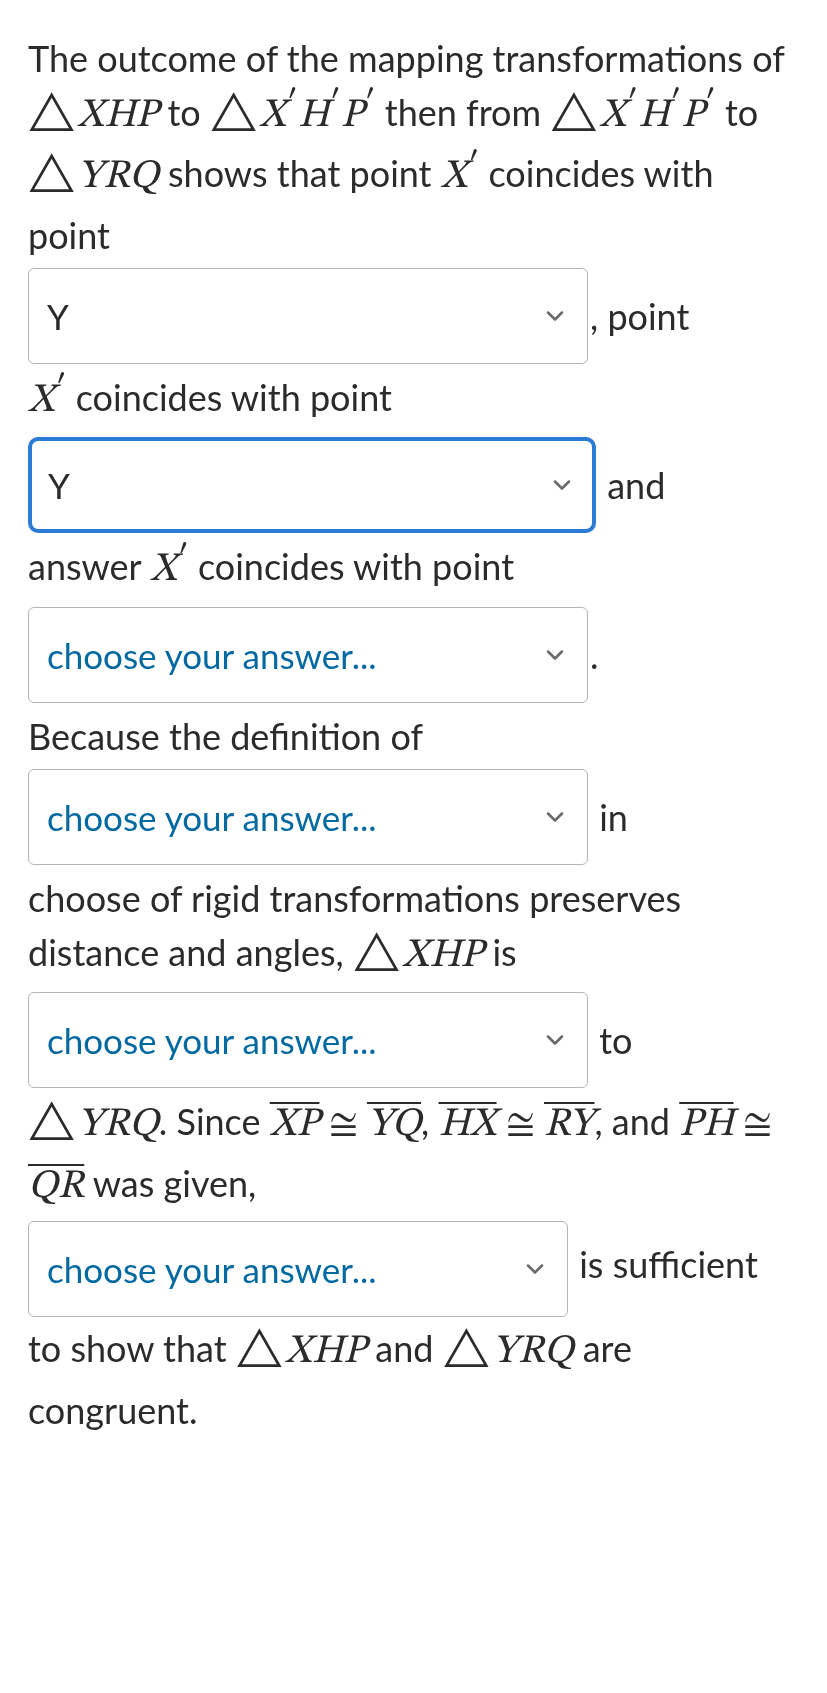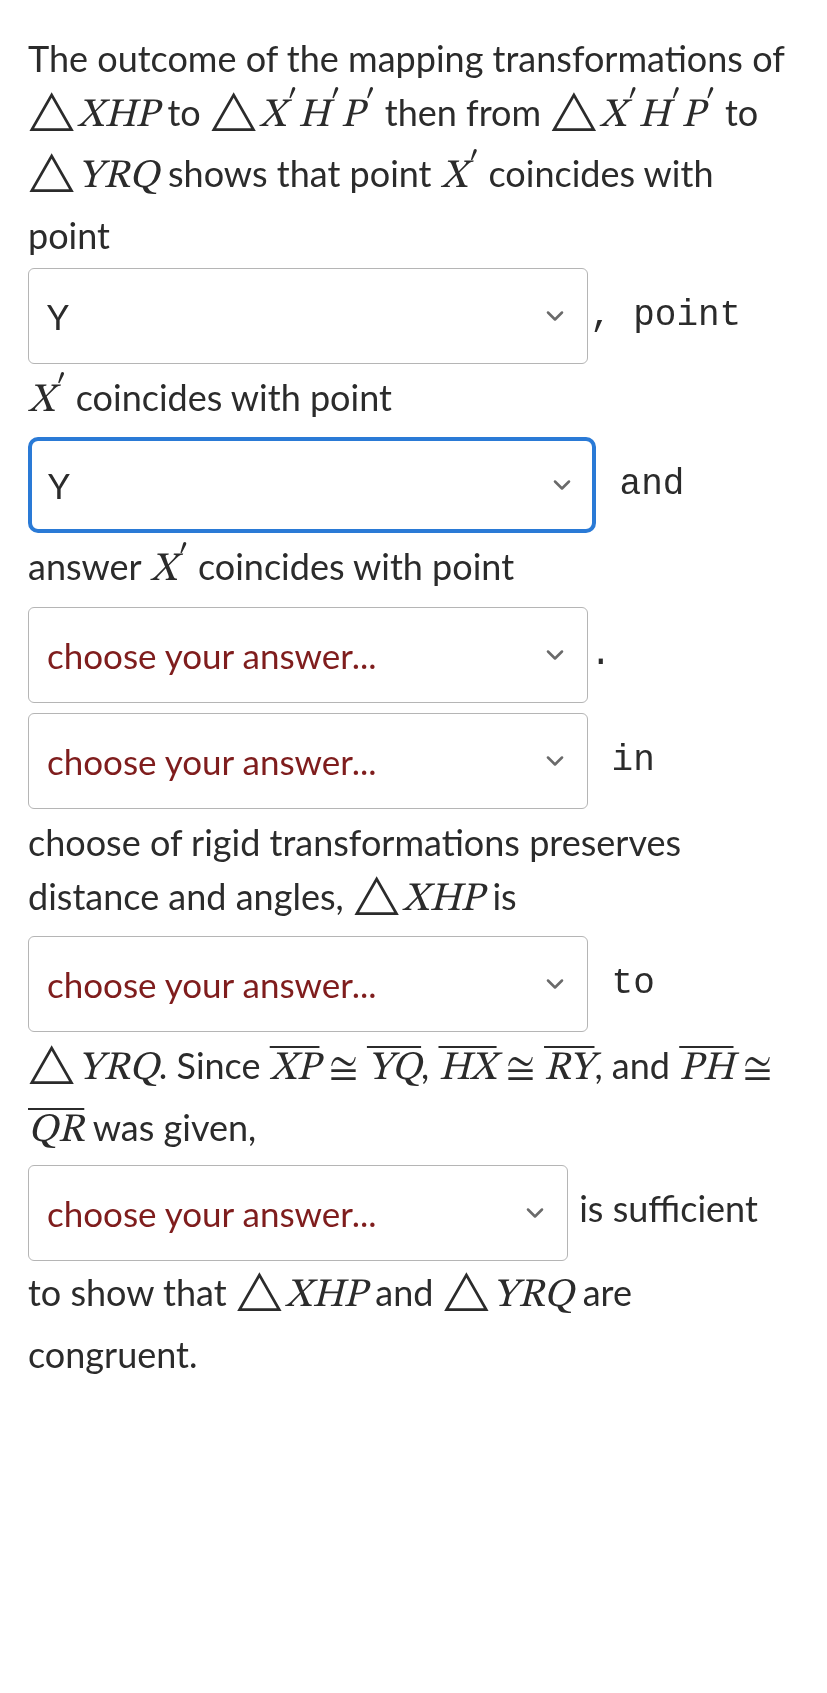--- a/index.html
+++ b/index.html
@@ -42,33 +42,33 @@
     min-width: 560px;
     height: 96px;
     vertical-align: middle;
     margin: 4px 2px 4px 0;
     cursor: pointer;
   }
   .dropdown .label {
     color: #2b2b2b;
     font-size: 35px;
   }
-  .dropdown.placeholder .label { color: #7f1d1d; text-align: center; }
+  .dropdown.placeholder .label { color: #0369a1; text-align: center; }
   .dropdown.focused {
     border: 4px solid #2a7ad6;
     border-radius: 10px;
     padding: 10px 16px;
     min-width: 568px;
   }
   .chevron {
     width: 28px; height: 28px;
     flex-shrink: 0;
   }
   .chevron svg { width: 100%; height: 100%; display: block; }
-  .inline-text { vertical-align: middle; font-family: Liberation Mono, monospace; }
+  .inline-text { vertical-align: middle; }
   .row { display: block; margin: 2px 0; }
 </style>
 </head>
 <body>
 
 <div class="content">
 
   <span>The outcome of the mapping transformations of </span><span class="math"><span class="tri">△</span><span>XHP</span></span><span> to </span><span class="math"><span class="tri">△</span>X<span class="prime">′</span>H<span class="prime">′</span>P<span class="prime">′</span></span><span> then from </span><span class="math"><span class="tri">△</span>X<span class="prime">′</span>H<span class="prime">′</span>P<span class="prime">′</span></span><span> to </span><span class="math"><span class="tri">△</span><span>YRQ</span></span><span> shows that point </span><span class="math">X<span class="prime">′</span></span><span> coincides with point</span>
 
   <div class="row">
@@ -101,20 +101,21 @@
     <span class="dropdown placeholder">
       <span class="label">choose your answer...</span>
       <span class="chevron">
         <svg viewBox="0 0 24 24" fill="none" stroke="#6a6a6a" stroke-width="2.2" stroke-linecap="round" stroke-linejoin="round">
             <polyline points="6 9 12 15 18 9"></polyline>
           </svg>
       </span>
     </span><span class="inline-text">.</span>
   </div>
 
+  <span>Because the definition of </span>
 
   <div class="row">
     <span class="dropdown placeholder">
       <span class="label">choose your answer...</span>
       <span class="chevron">
         <svg viewBox="0 0 24 24" fill="none" stroke="#6a6a6a" stroke-width="2.2" stroke-linecap="round" stroke-linejoin="round">
             <polyline points="6 9 12 15 18 9"></polyline>
           </svg>
       </span>
     </span><span class="inline-text"> in</span>

